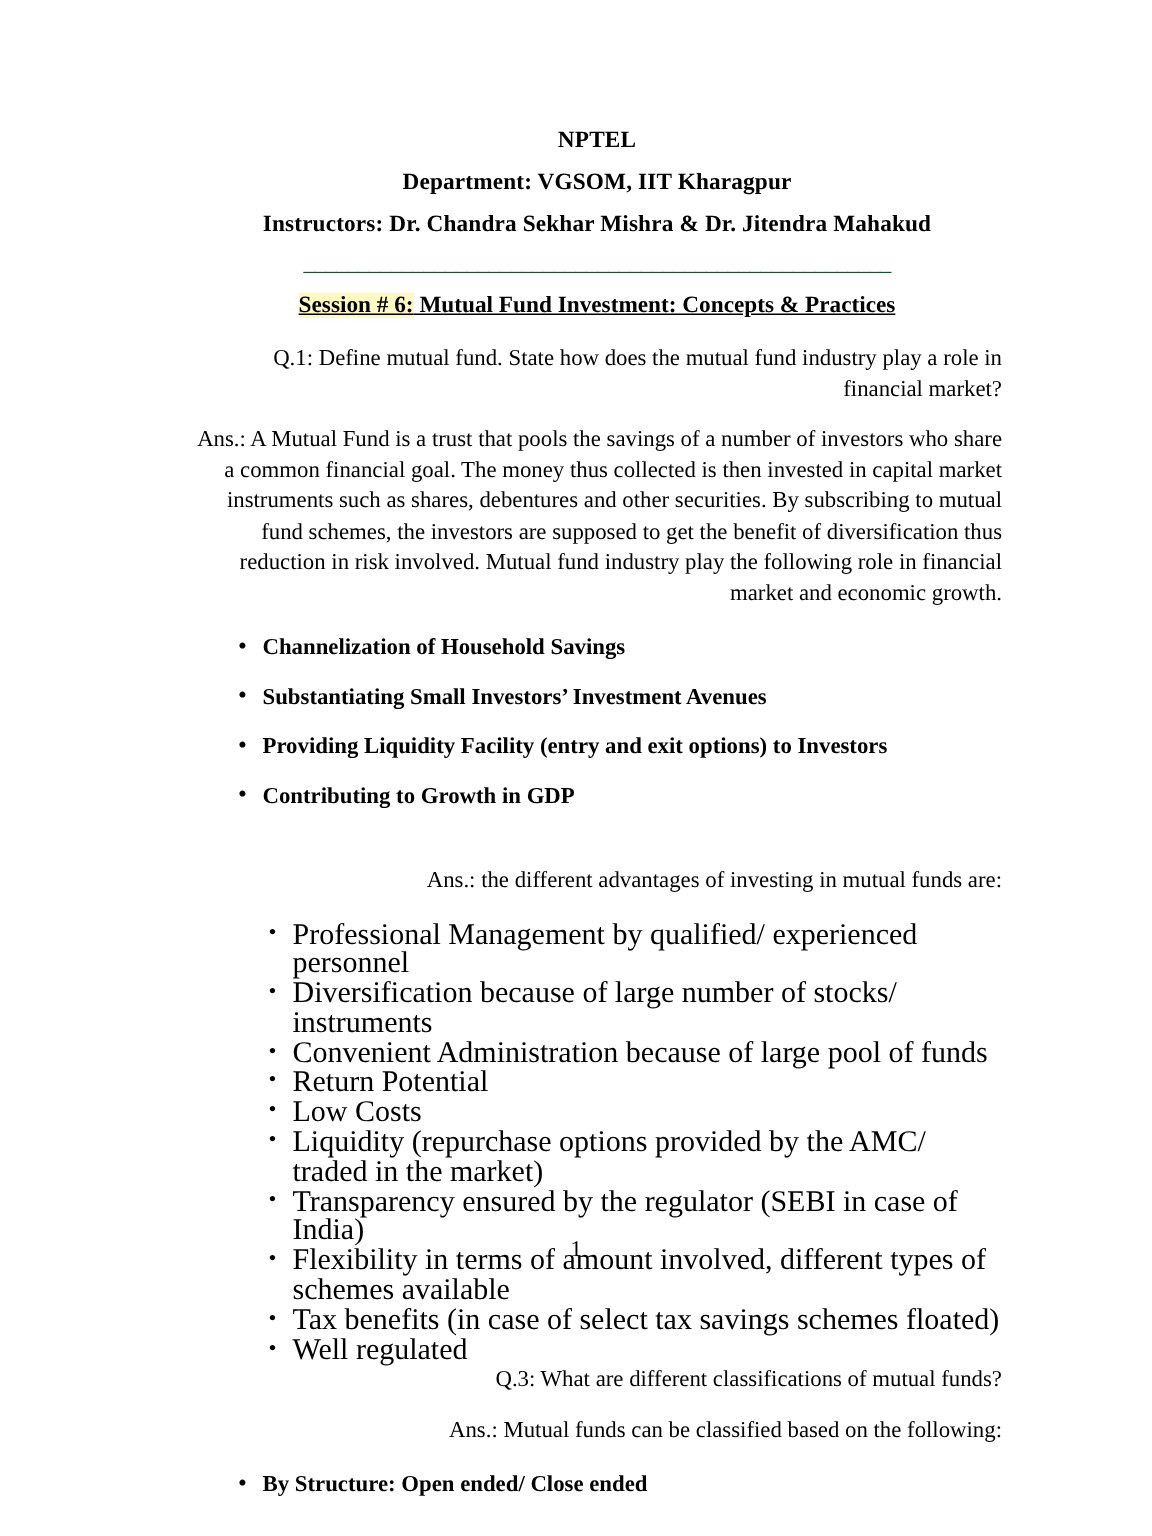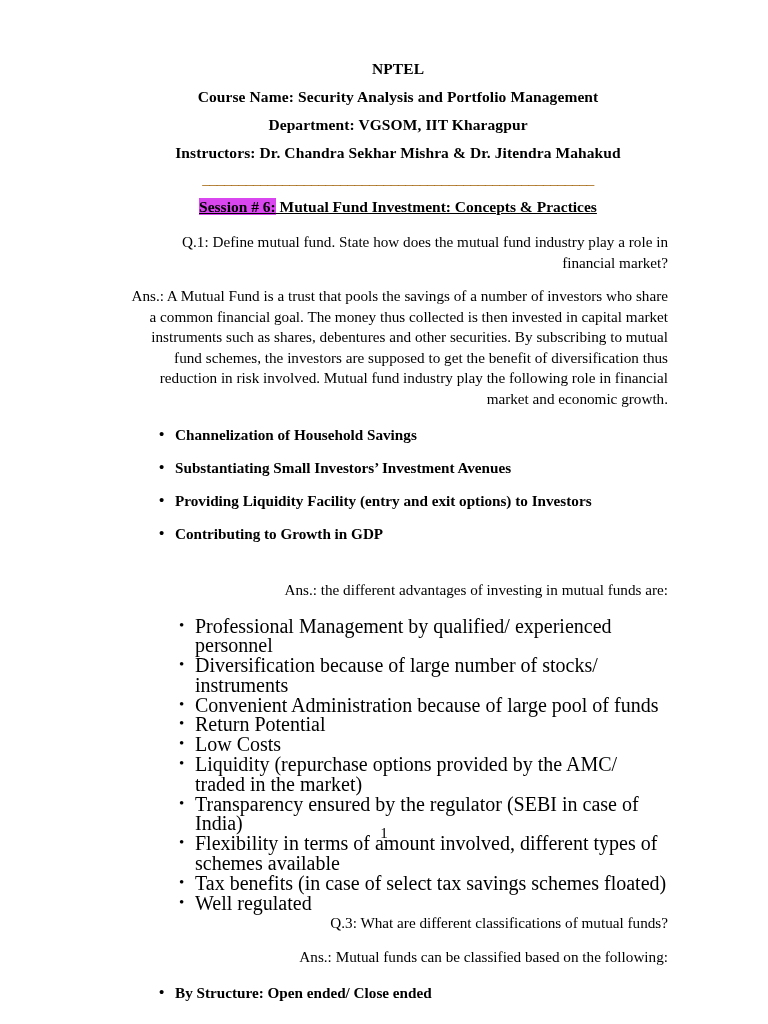--- a/index.html
+++ b/index.html
@@ -13,50 +13,50 @@
     font-family: "Liberation Serif", "DejaVu Serif", serif;
     color: #000000;
     position: relative;
     overflow: hidden;
   }
   .page {
     position: relative;
     width: 768px;
     height: 894px;
     box-sizing: border-box;
-    padding: 55px 100px 0 128px;
+    padding: 80px 100px 0 128px;
   }
   .hdr {
     text-align: center;
     font-weight: bold;
     font-size: 15.5px;
     line-height: 28px;
     letter-spacing: 0.1px;
   }
   .hdr.first { font-size: 15.5px; }
   .rule-line {
     text-align: center;
     font-size: 15.5px;
     line-height: 20px;
     letter-spacing: -0.5px;
-    color: #a16207;
+    color: #14532d;
     margin-top: 2px;
     white-space: nowrap;
     overflow: hidden;
   }
   .session {
     text-align: center;
     font-weight: bold;
     font-size: 15.5px;
     line-height: 24px;
     margin-top: 6px;
     text-decoration: underline;
   }
   .session .hl {
-    background: #d946ef;
+    background: #fef9c3;
   }
   p.body-text {
     font-size: 15.2px;
     line-height: 20.5px;
     margin: 0;
     text-align: right;
   }
   .gap-sm { height: 13px; }
   .gap-xs { height: 10px; }
   .gap-md { height: 16px; }
@@ -102,21 +102,20 @@
     text-align: center;
     font-size: 15px;
   }
 </style>
 </head>
 <body>
 
 <div class="page">
 
   <div class="hdr first">NPTEL</div>
-  <div class="hdr">Course Name: Security Analysis and Portfolio Management</div>
   <div class="hdr">Department: VGSOM, IIT Kharagpur</div>
   <div class="hdr">Instructors: Dr. Chandra Sekhar Mishra &amp; Dr. Jitendra Mahakud</div>
   <div class="rule-line">______________________________________________________</div>
 
   <div class="session"><span class="hl">Session # 6:</span><span> Mutual Fund Investment: Concepts &amp; Practices</span></div>
 
   <div class="gap-sm"></div>
   <p class="body-text">Q.1: Define mutual fund. State how does the mutual fund industry play a role in financial market?</p>
   <div class="gap-sm"></div>
   <p class="body-text">Ans.: A Mutual Fund is a trust that pools the savings of a number of investors who share a common financial goal. The money thus collected is then invested in capital market instruments such as shares, debentures and other securities. By subscribing to mutual fund schemes, the investors are supposed to get the benefit of diversification thus reduction in risk involved. Mutual fund industry play the following role in financial market and economic growth.</p>

